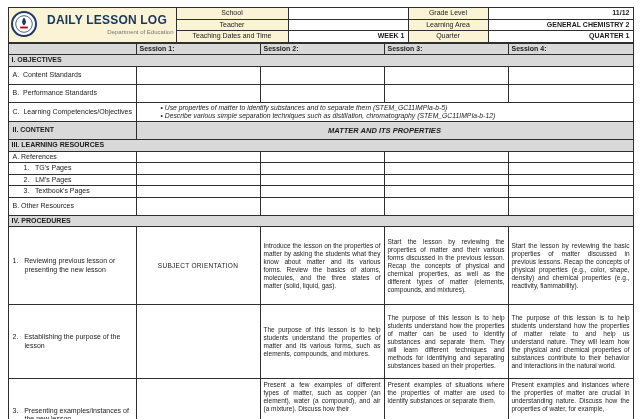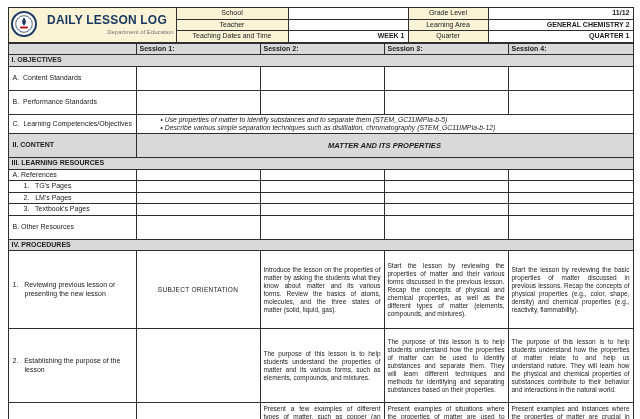--- a/index.html
+++ b/index.html
@@ -20,21 +20,21 @@
   .brand-sub { font-size:6px; color:#767676; text-align:right; margin-top:1px; }
   .lbl { background:var(--header-yellow,#FAF3D6); text-align:center; font-size:7px; }
   .val { text-align:right; font-size:7px; }
   .bold { font-weight:bold; }
 
   
   .gray td { background:var(--section-gray,#D9D9D9); }
   .sess { font-weight:bold; font-size:7px; height:11px; }
   .sechead { font-weight:bold; font-size:7px; background:var(--section-gray,#D9D9D9); height:11px; }
   .rowlabel { font-size:7px; padding-left:16px; text-indent:-12px; white-space:pre-wrap; }
-  .h12 td { height:24px; }
+  .h12 td { height:18px; }
   .h10 td { height:10px; }
   .sub-label { padding-left:26px; text-indent:-11px; }
   .bullets { font-style:italic; font-size:6.8px; padding-left:24px; }
   .bullet { padding-left:8px; text-indent:-8px; }
   .bullet::before { content:"•   "; font-style:normal; }
   .content-val { text-align:center; font-weight:bold; font-style:italic; font-size:7.5px; }
   .cell { text-align:justify; padding:2px 3px; }
   .center { text-align:center; letter-spacing:.3px; }
   .row-tall1 td { height:78px; }
   .row-tall2 td { height:74px; }

